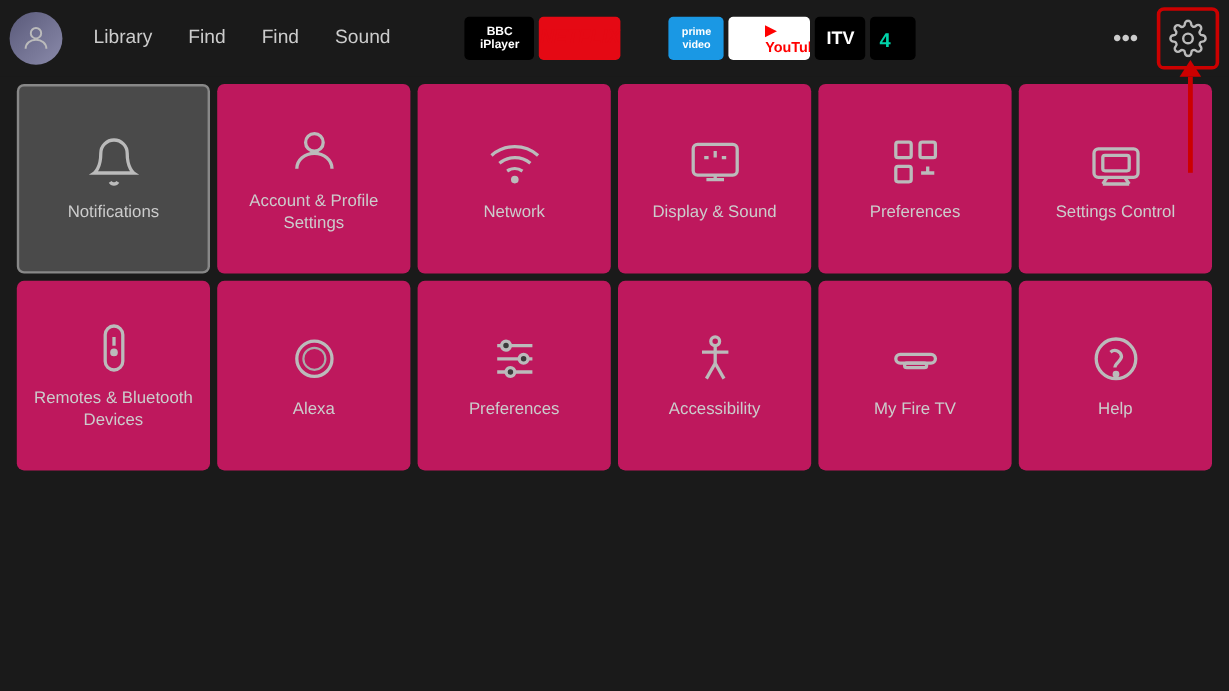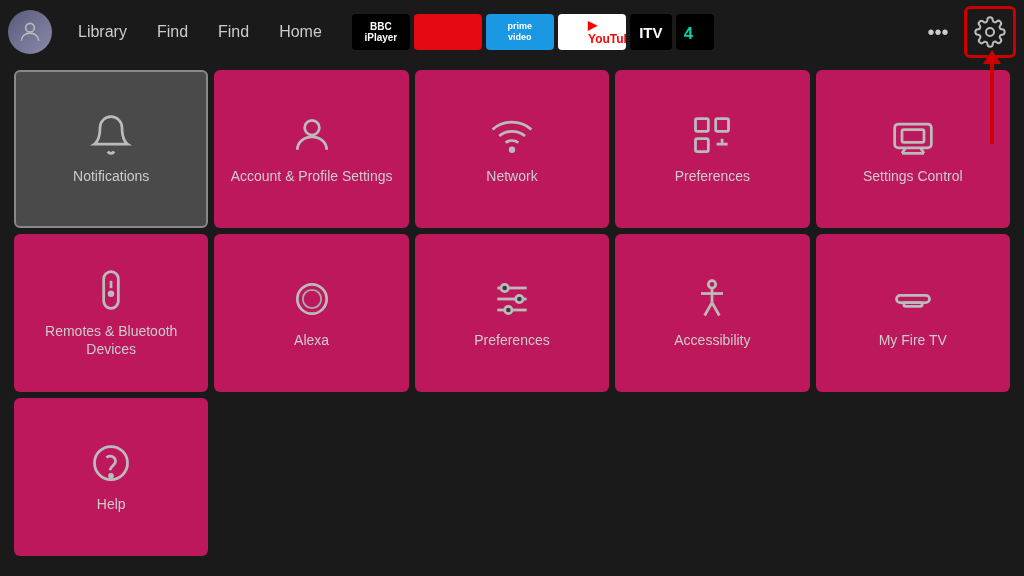--- a/index.html
+++ b/index.html
@@ -59,23 +59,23 @@
     .app-badge {
       height: 36px;
       border-radius: 4px;
       display: flex;
       align-items: center;
       justify-content: center;
       overflow: hidden;
       padding: 2px 6px;
     }
 
-    .bbc-badge { background: #000; width: 58px; }
+    .bbc-badge { background: #000; width: 58px; margin-left: 32px; }
     .netflix-badge { background: #e50914; width: 68px; }
-    .prime-badge { background: #1a98e4; width: 68px; }
+    .prime-badge { background: #1a98e4; width: 46px; margin-left: 36px; }
     .youtube-badge { background: #fff; width: 68px; padding-left: 48px; }
     .itv-badge { background: #000; width: 42px; }
     .ch4-badge { background: #000; width: 38px; }
 
     .more-btn {
       width: 36px; height: 36px;
       color: #ccc;
       font-size: 20px;
       display: flex; align-items: center; justify-content: center;
       cursor: pointer;
@@ -115,21 +115,21 @@
       width: 0;
       height: 0;
       border-left: 9px solid transparent;
       border-right: 9px solid transparent;
       border-bottom: 14px solid #cc0000;
     }
 
     
     .grid {
       display: grid;
-      grid-template-columns: repeat(5, 1fr);
+      grid-template-columns: repeat(6, 1fr);
       grid-template-rows: repeat(3, 1fr);
       gap: 6px;
       padding: 6px 14px 20px 14px;
       height: calc(576px - 64px);
     }
 
     .tile {
       background: #be185d;
       border-radius: 6px;
       display: flex;
@@ -184,21 +184,21 @@
     <svg width="26" height="26" viewBox="0 0 24 24" stroke="#aaa" stroke-width="1.5">
       <circle cx="12" cy="8" r="4"></circle>
       <path d="M4 20c0-4 3.6-7 8-7s8 3 8 7"></path>
     </svg>
   </div>
 
   <div class="nav-links">
     <span class="nav-link">Library</span>
     <span class="nav-link">Find</span>
     <span class="nav-link">Find</span>
-    <span class="nav-link">Home</span>
+    <span class="nav-link">Sound</span>
   </div>
 
   <div class="app-icons">
 
     <div class="app-badge bbc-badge">
       <span class="bbc-text">BBC<br>iPlayer</span>
     </div>
 
     <div class="app-badge netflix-badge">
       <span class="netflix-text">NETFLIX</span>
@@ -262,20 +262,30 @@
       <svg width="44" height="44" viewBox="0 0 24 24">
         <path d="M5 12.55a11 11 0 0 1 14.08 0"></path>
         <path d="M1.42 9a16 16 0 0 1 21.16 0"></path>
         <path d="M8.53 16.11a6 6 0 0 1 6.95 0"></path>
         <circle cx="12" cy="20" r="1" fill="#bbb"></circle>
       </svg>
     </div>
     <span class="tile-label">Network</span>
   </div>
 
+  <div class="tile">
+    <div class="tile-icon">
+      <svg width="44" height="44" viewBox="0 0 24 24">
+        <rect x="2" y="4" width="20" height="14" rx="2"></rect>
+        <path d="M8 20h8M12 18v2"></path>
+        <path d="M9 10l-2 0M15 10h2M12 7v3"></path>
+      </svg>
+    </div>
+    <span class="tile-label">Display &amp; Sound</span>
+  </div>
 
   <div class="tile">
     <div class="tile-icon">
       <svg width="44" height="44" viewBox="0 0 24 24">
         <rect x="3" y="3" width="7" height="7" rx="1"></rect>
         <rect x="14" y="3" width="7" height="7" rx="1"></rect>
         <rect x="3" y="14" width="7" height="7" rx="1"></rect>
         <path d="M17.5 14 v3 M14.5 17 h6"></path>
       </svg>
     </div>

